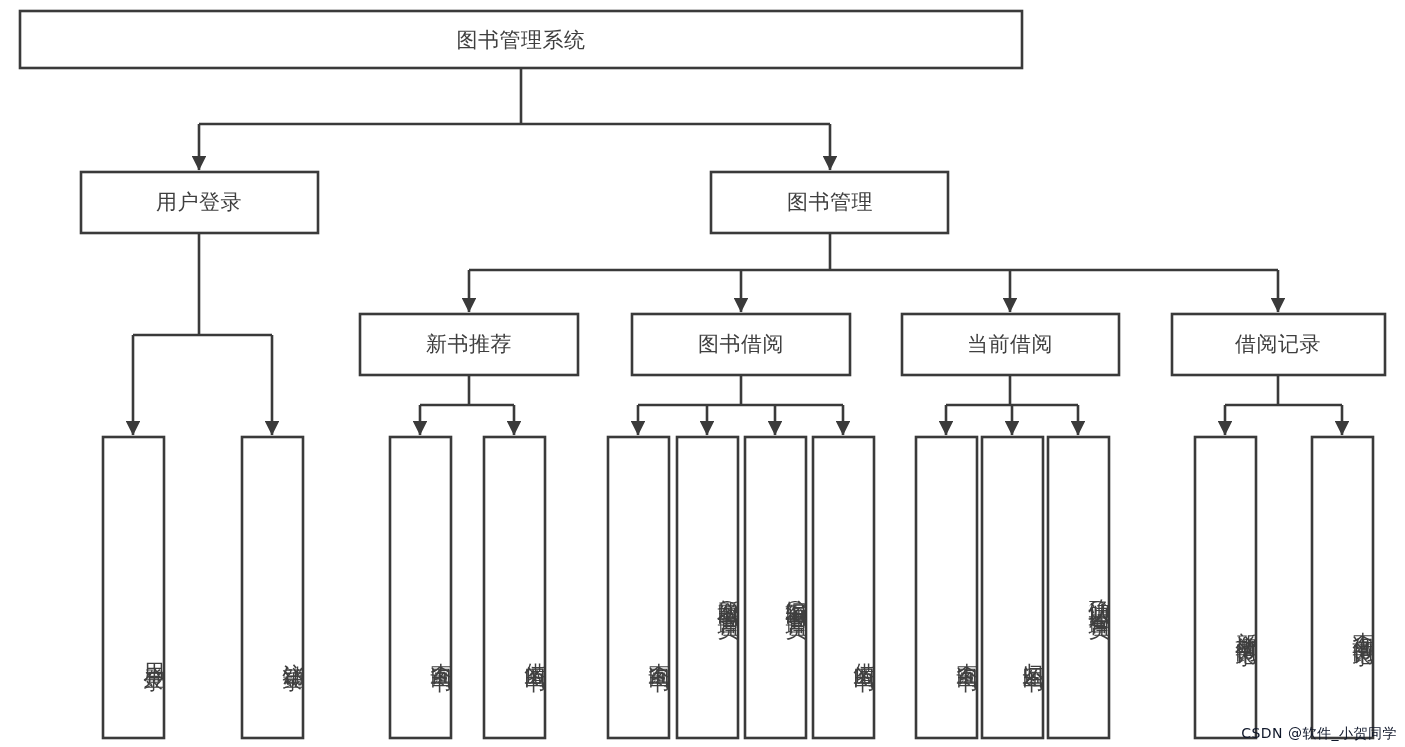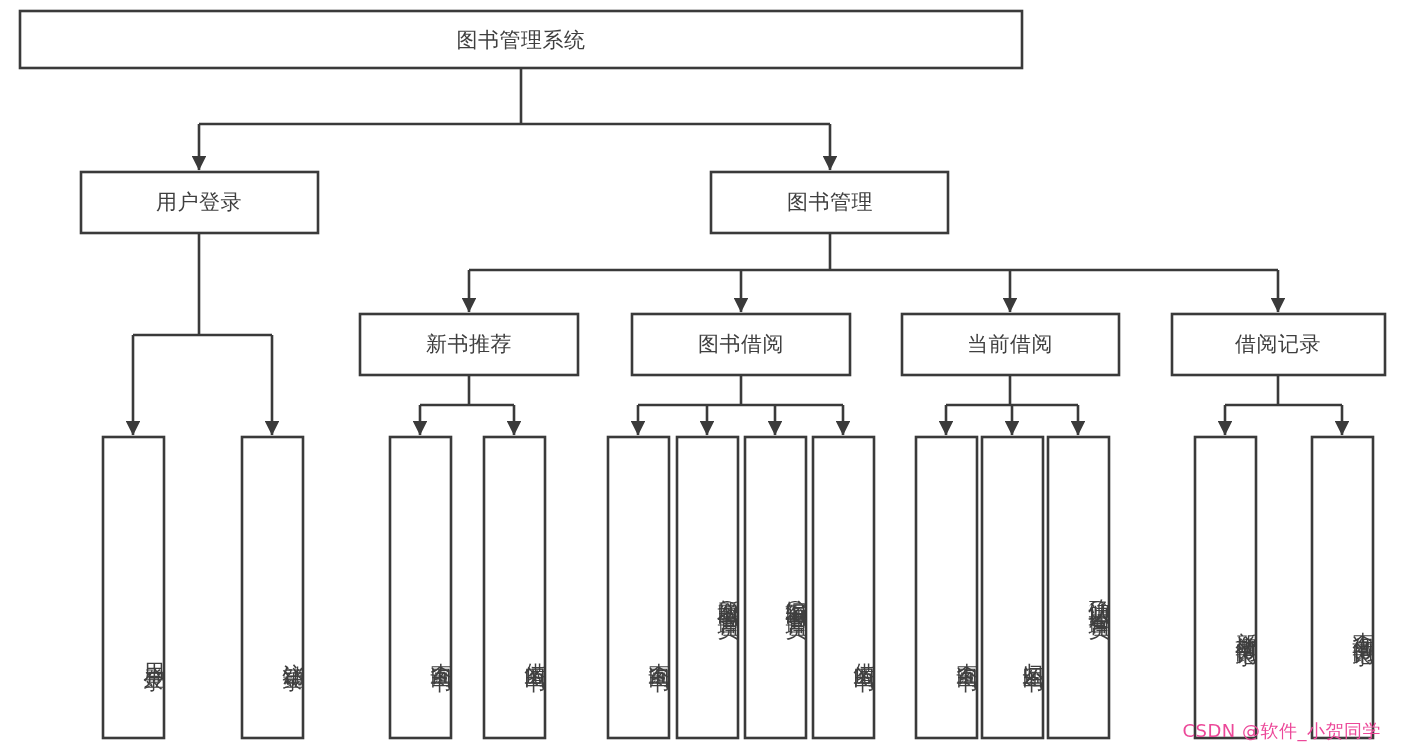--- a/index.html
+++ b/index.html
@@ -71,25 +71,25 @@
     font-family: "DejaVu Sans", "Liberation Sans", sans-serif;
     font-size: 21px;
     line-height: 1;
     color: #3f3f3f;
     letter-spacing: 3px;
     white-space: nowrap;
     pointer-events: none;
   }
   .watermark {
     position: absolute;
-    right: 24px;
+    right: 8px;
     bottom: 4px;
     font-family: "DejaVu Sans", "Liberation Sans", sans-serif;
-    font-size: 18px;
-    color: #ec4899;
+    font-size: 14px;
+    color: #0f172a;
     letter-spacing: 0.5px;
     white-space: nowrap;
   }
 </style>
 </head>
 <body>
 
 <div id="diagram-root">
 
   <svg id="tree-svg" viewBox="0 0 1405 747">

